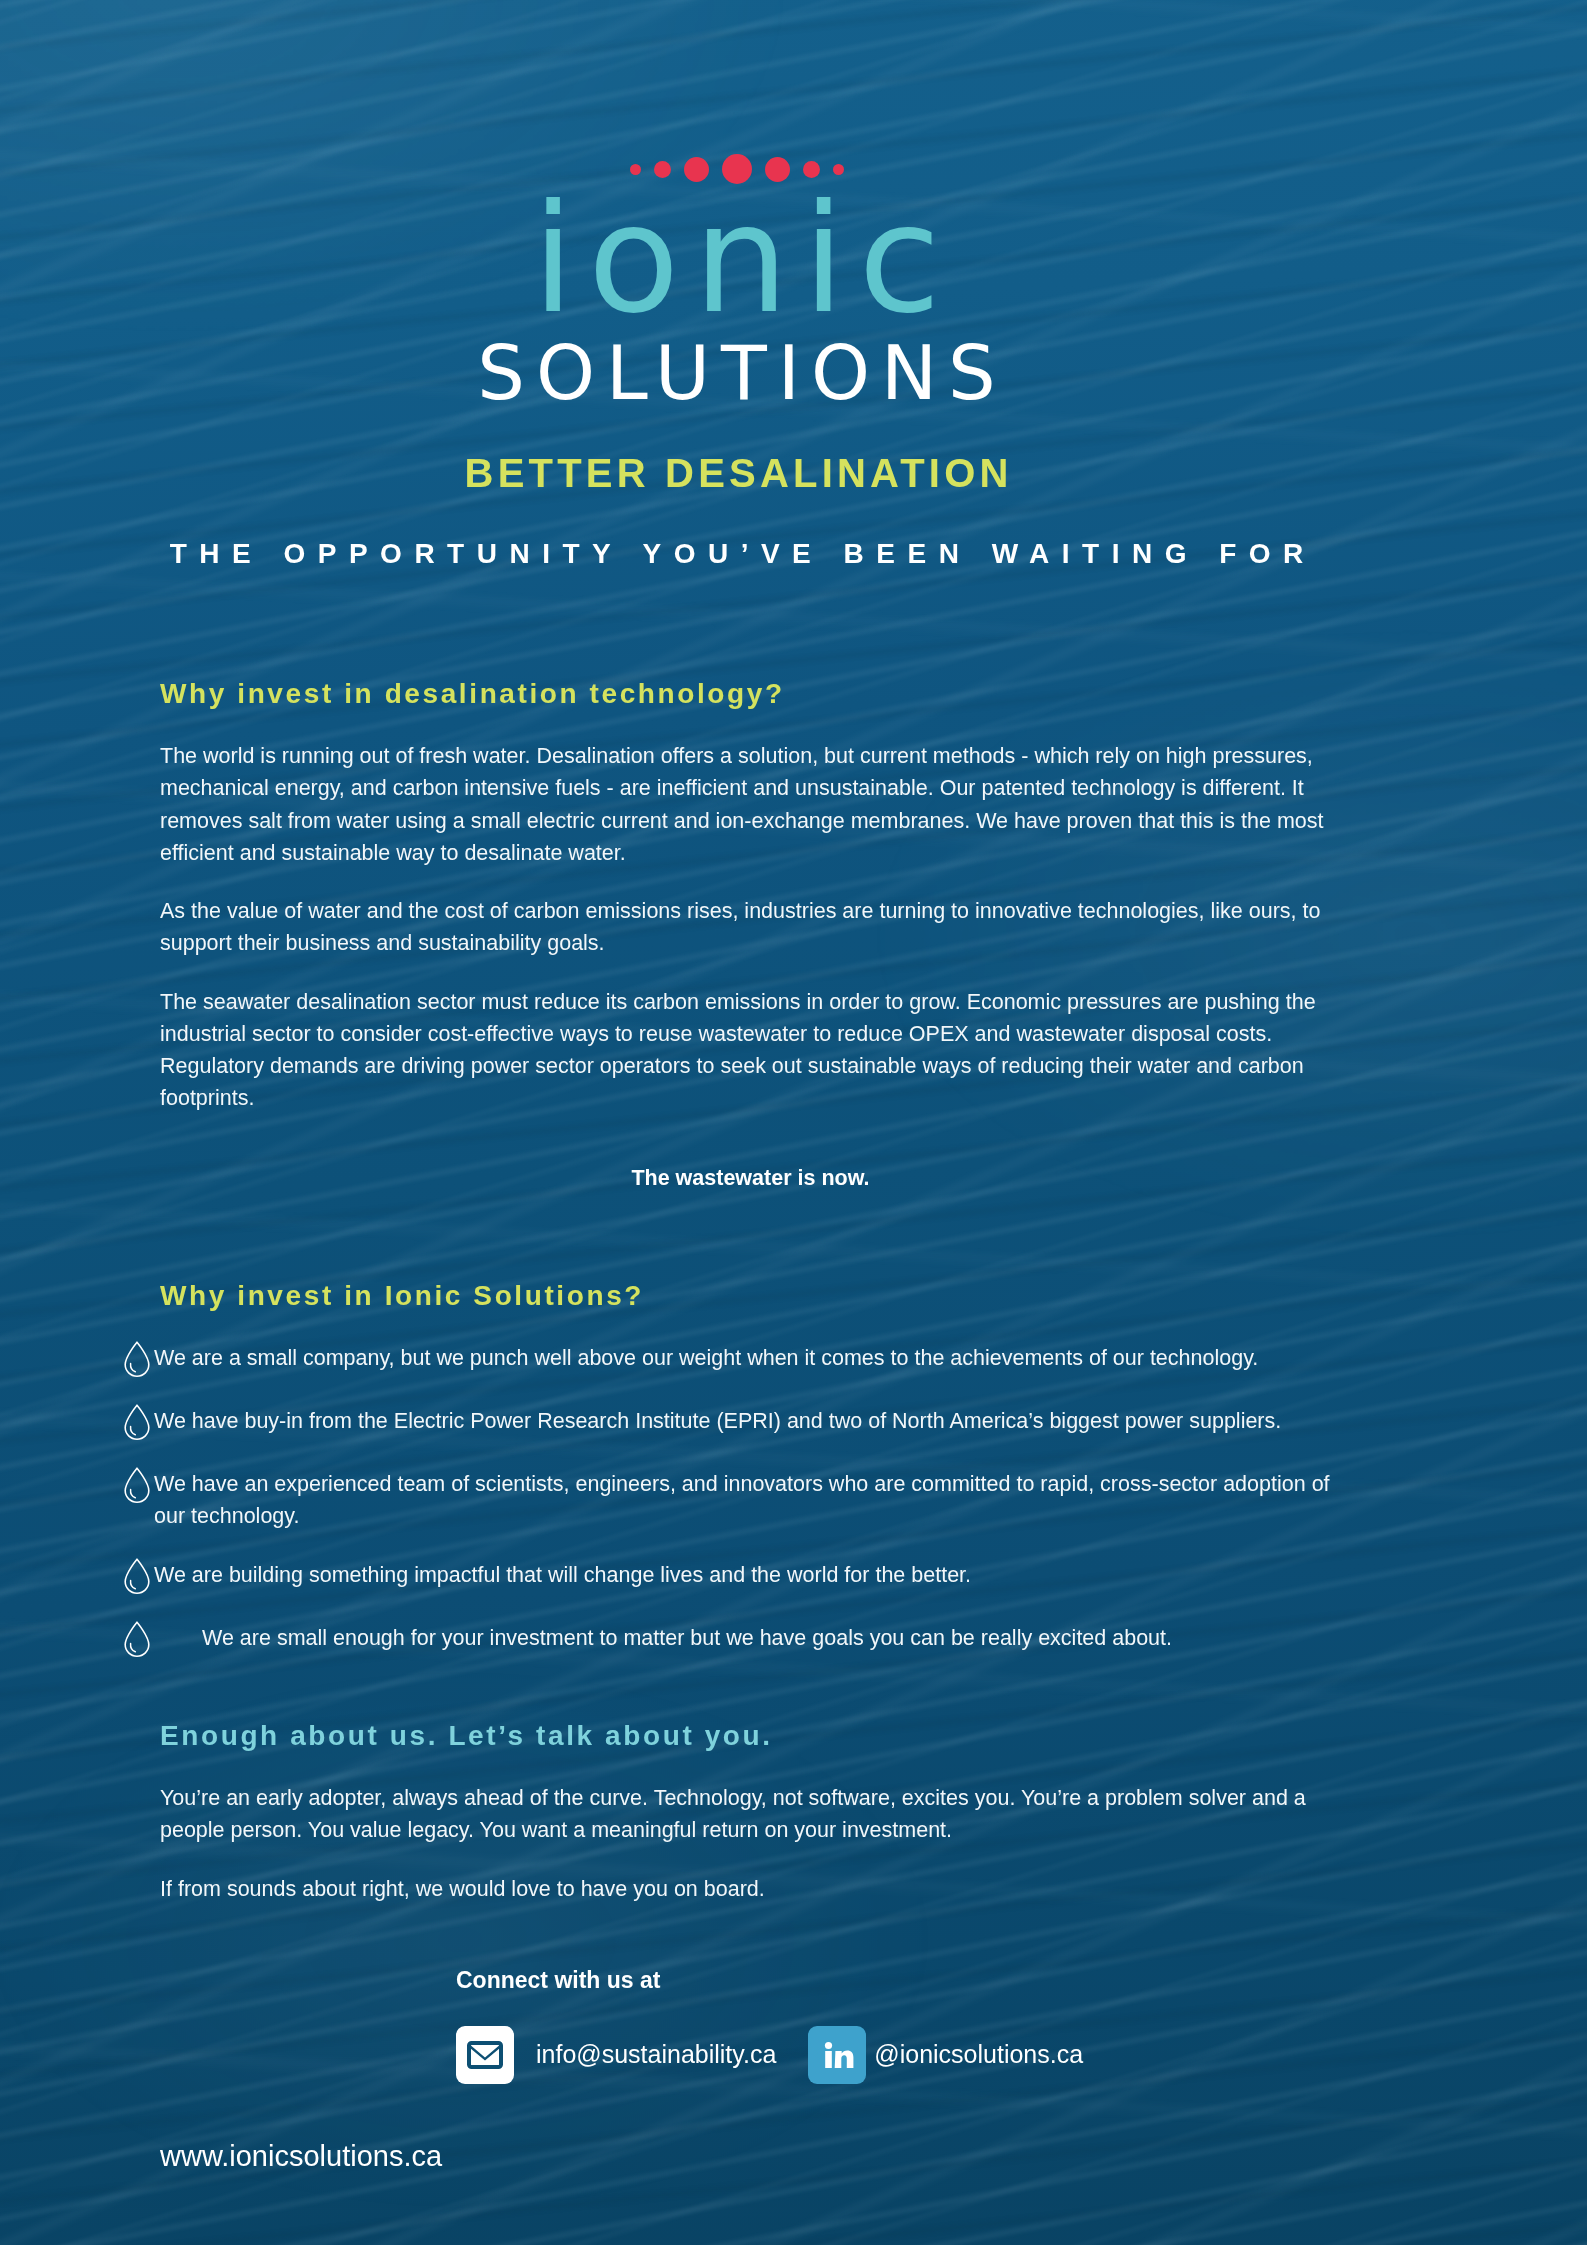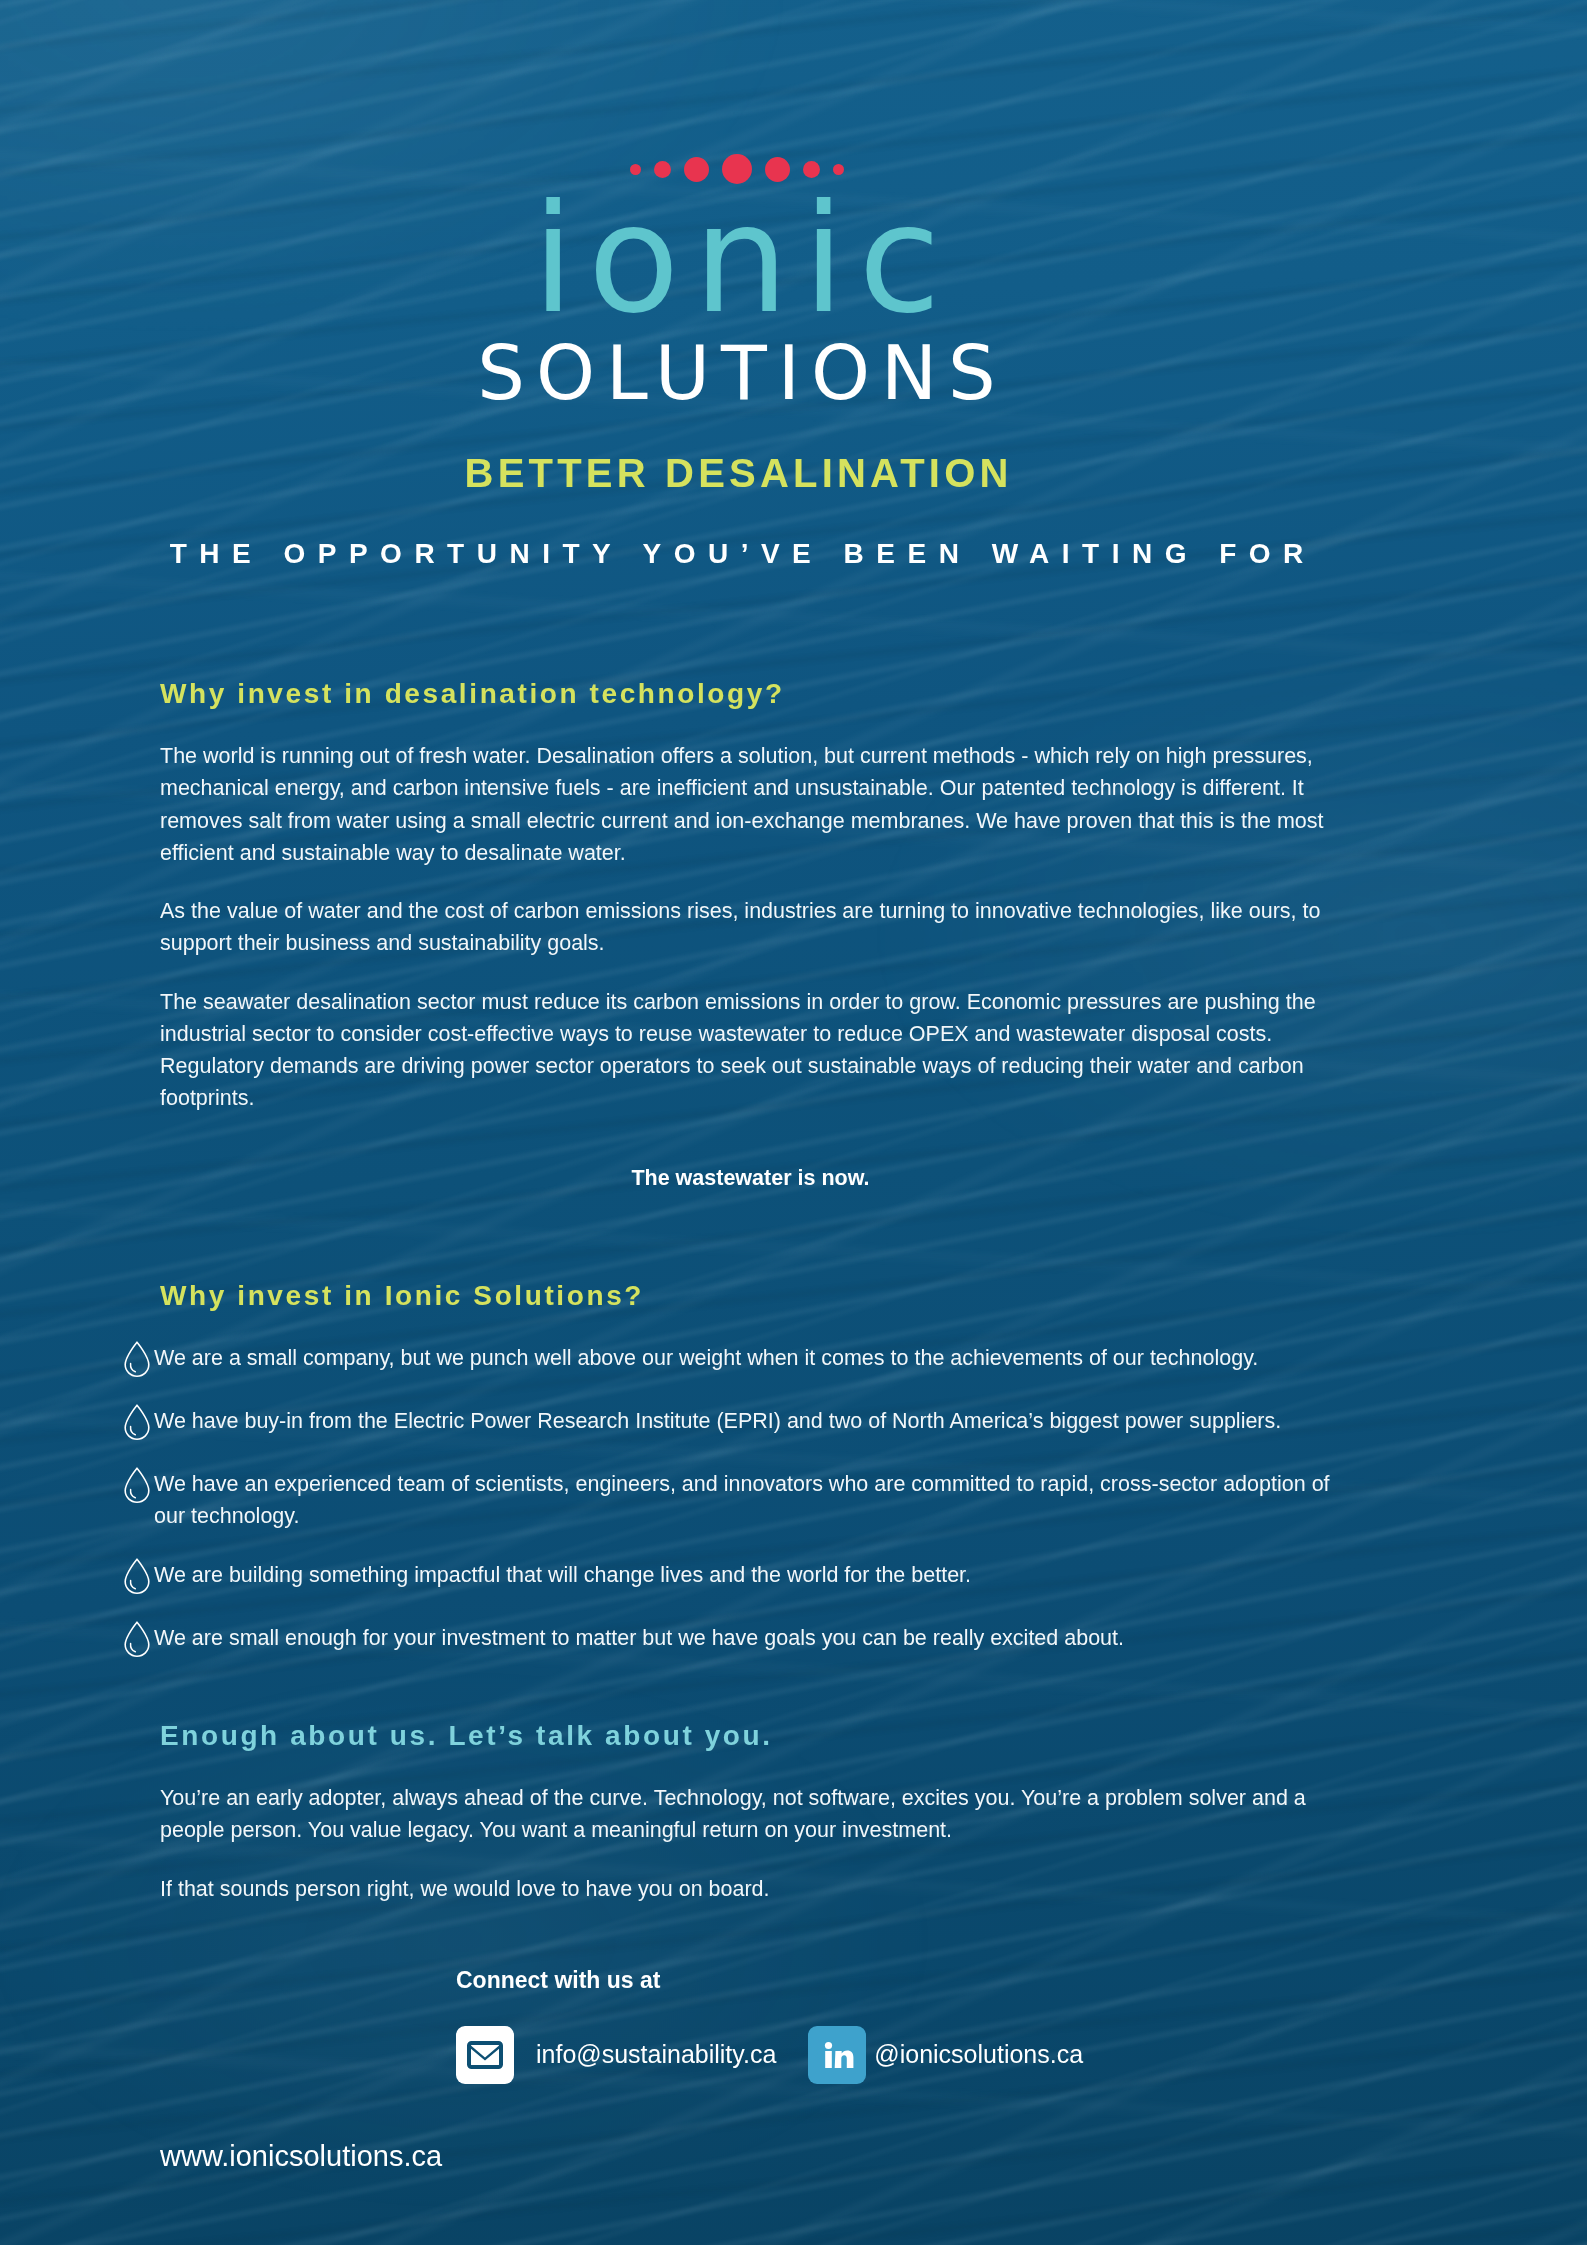--- a/index.html
+++ b/index.html
@@ -188,21 +188,21 @@
     list-style: none;
     margin: 0;
     padding: 0;
   }
   .bullet {
     display: flex;
     align-items: flex-start;
     margin: 0 0 27px 0;
     margin-left: -38px;
   }
-  .bullet:last-child { margin-bottom: 0; }
+  .bullet:last-child { margin-bottom: 0; gap: 48px; }
   .drop-icon {
     flex: 0 0 auto;
     width: 30px;
     height: 38px;
     margin-right: 2px;
     margin-top: -2px;
   }
   .bullet-text {
     font-family: "Liberation Sans", sans-serif;
     font-size: 21.5px;
@@ -335,21 +335,21 @@
               <span class="bullet-text">We are small enough for your investment to matter but we have goals you can be really excited about.</span>
             </li>
           </ul>
       </section>
 
       <div class="gap-md"></div>
 
       <section>
         <h2 class="sec-head teal">Enough about us. Let’s talk about you.</h2>
         <p class="body">You’re an early adopter, always ahead of the curve. Technology, not software, excites you. You’re a problem solver and a people person. You value legacy. You want a meaningful return on your investment.</p>
-        <p class="body">If that sounds person right, we would love to have you on board.</p>
+        <p class="body">If from sounds about right, we would love to have you on board.</p>
       </section>
 
       <div class="gap-md"></div>
 
       <section>
         <div class="connect-head">Connect with us at</div>
 
         <div class="contact-row">
 
           <a class="contact-item mail" href="#" style="text-decoration:none">

